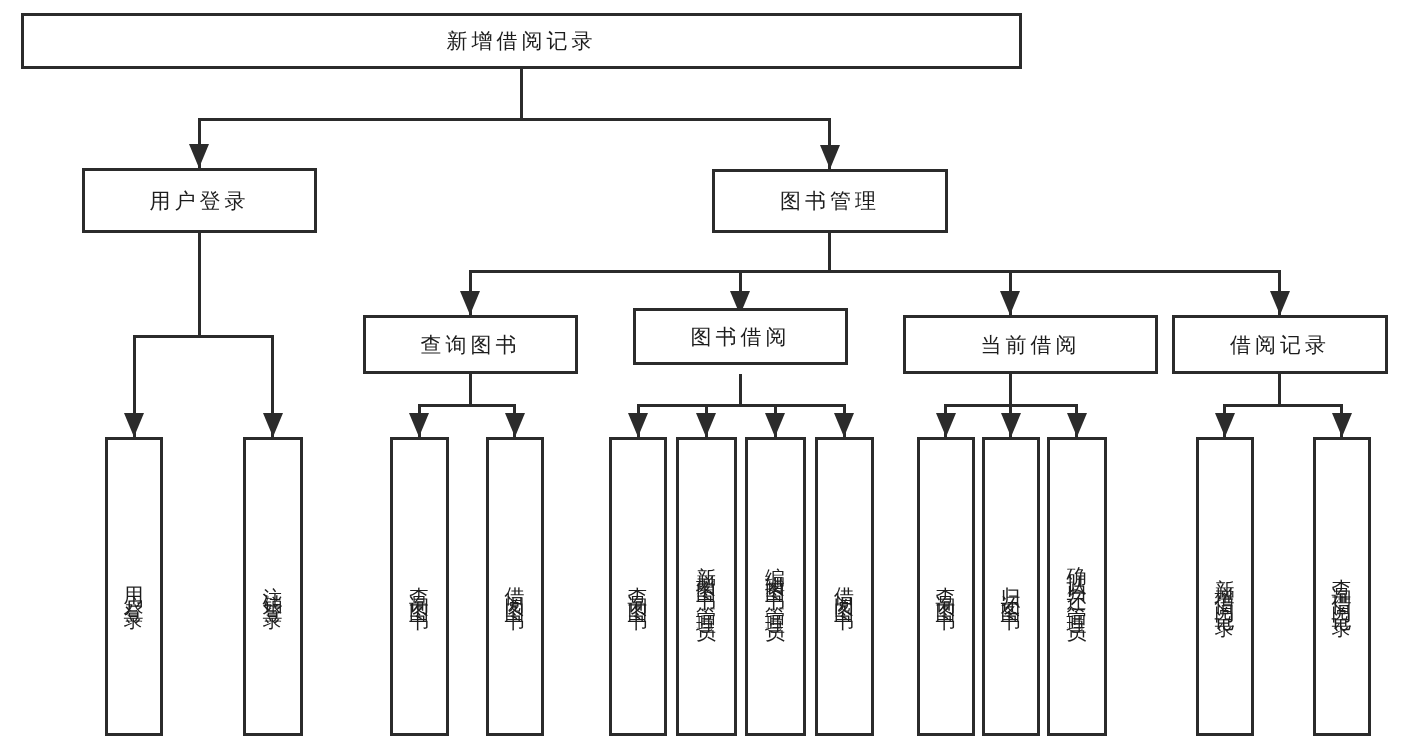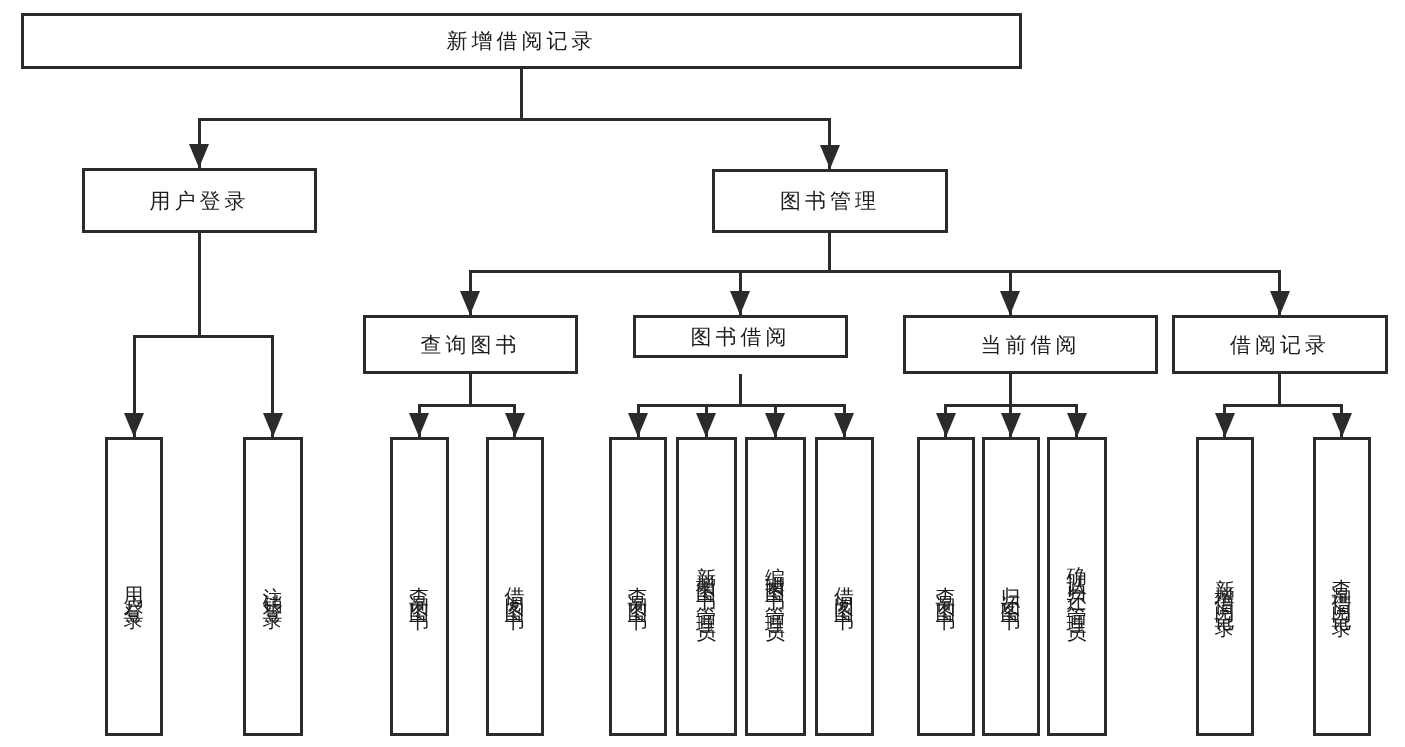--- a/index.html
+++ b/index.html
@@ -122,21 +122,21 @@
   <div class="box" style="left:82px;top:168px;width:235px;height:65px">
     <span class="hlabel">用户登录</span>
   </div>
   <div class="box" style="left:712px;top:169px;width:236px;height:64px">
     <span class="hlabel">图书管理</span>
   </div>
 
   <div class="box" style="left:363px;top:315px;width:215px;height:59px">
     <span class="hlabel">查询图书</span>
   </div>
-  <div class="box" style="left:633px;top:315px;width:215px;height:43px">
+  <div class="box" style="left:633px;top:308px;width:215px;height:57px">
     <span class="hlabel">图书借阅</span>
   </div>
   <div class="box" style="left:903px;top:315px;width:255px;height:59px">
     <span class="hlabel">当前借阅</span>
   </div>
   <div class="box" style="left:1172px;top:315px;width:216px;height:59px">
     <span class="hlabel">借阅记录</span>
   </div>
 
   <div class="box" style="left:105px;top:437px;width:58px;height:299px">

